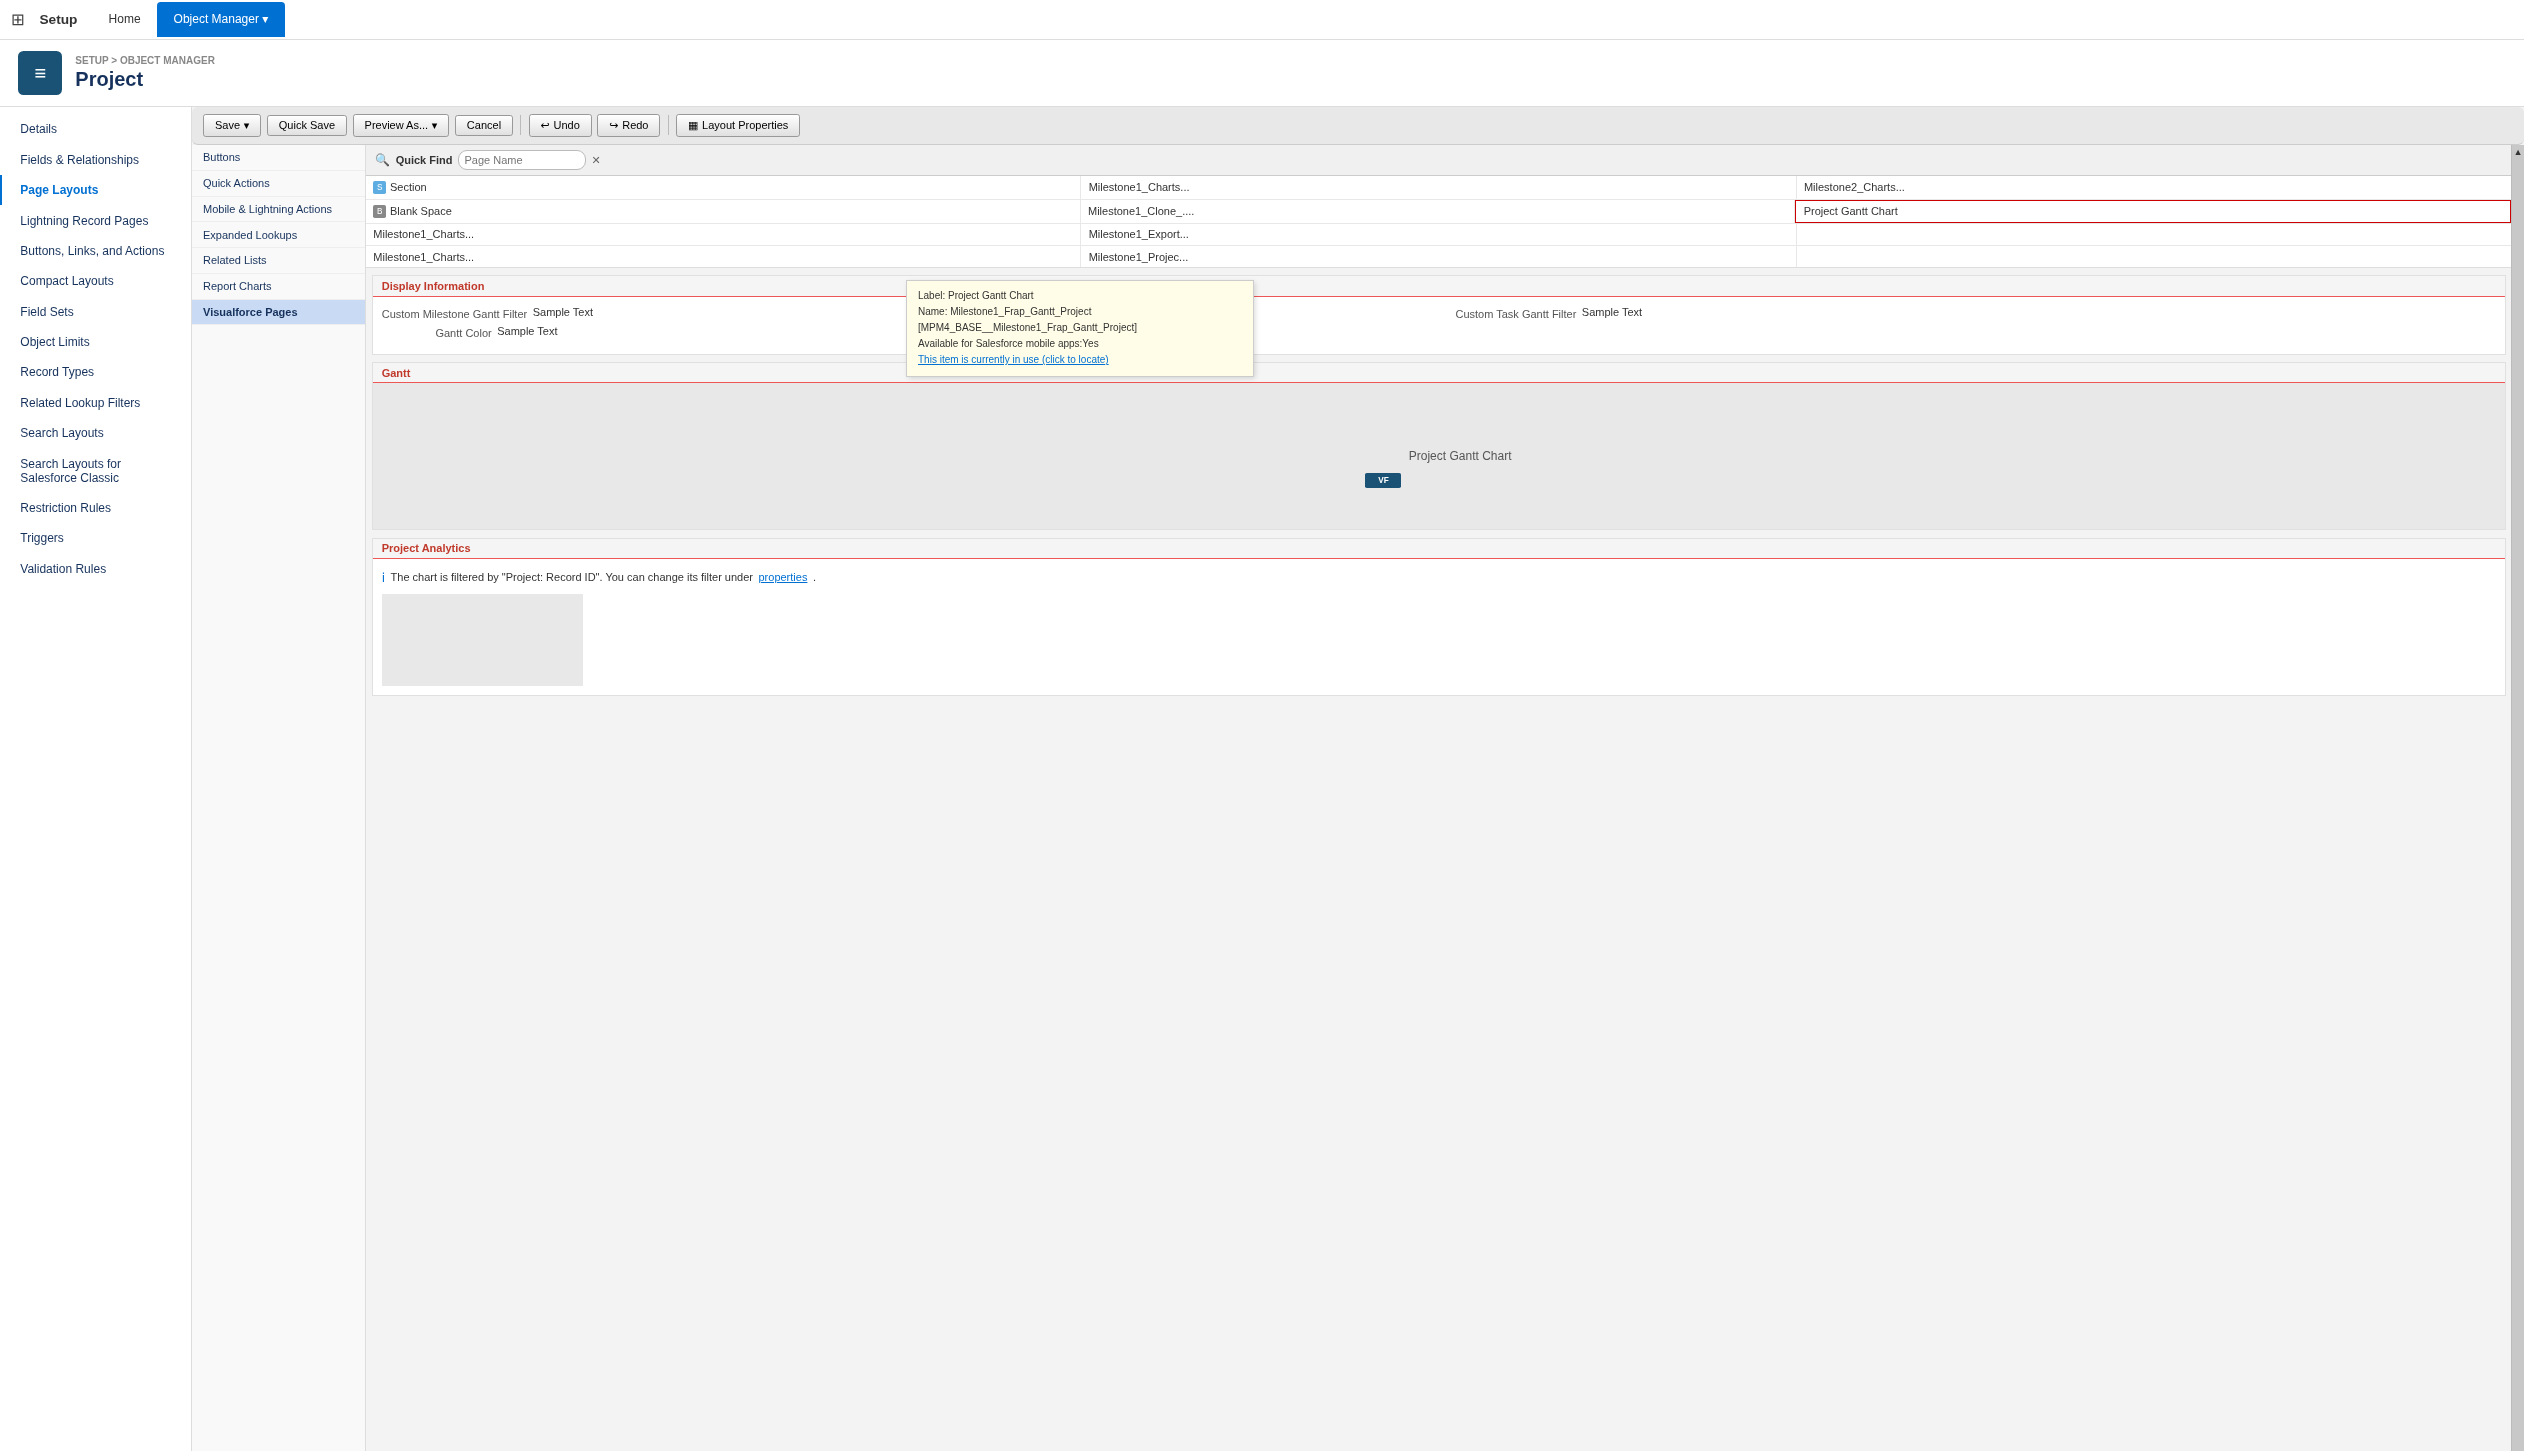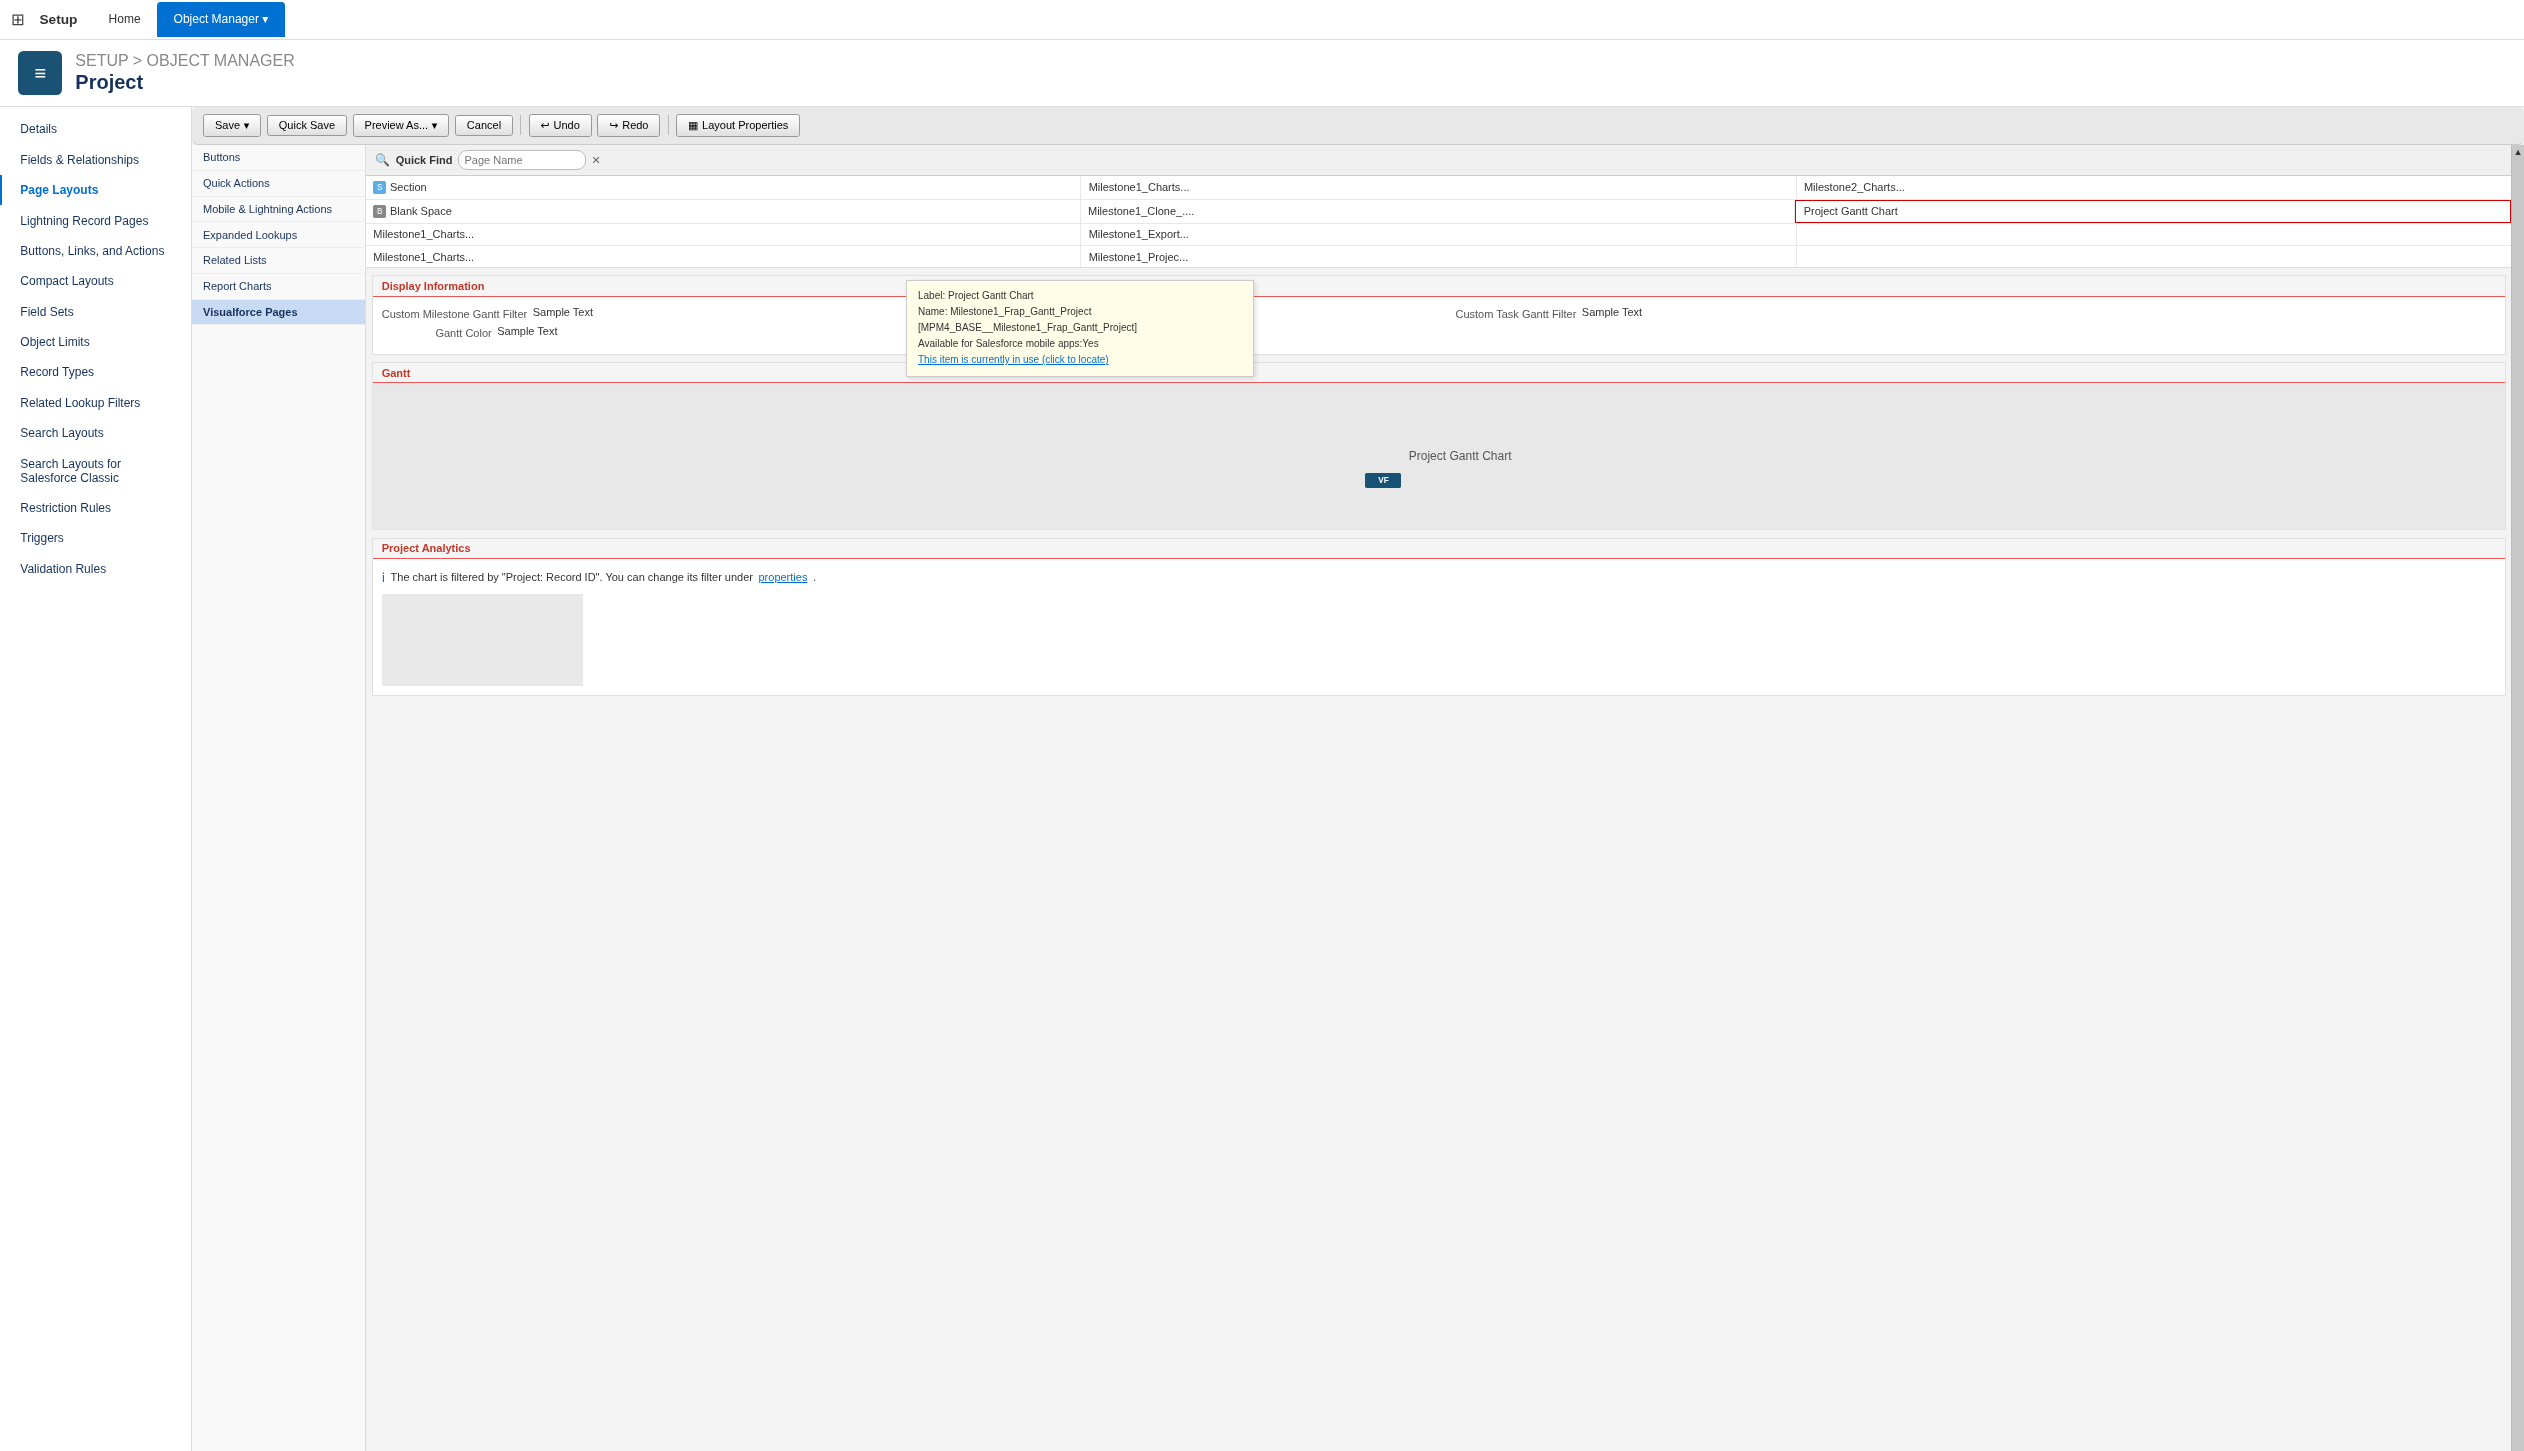--- a/index.html
+++ b/index.html
@@ -20,21 +20,21 @@
     .nav-tab.active { background: #0070d2; color: #fff; border-radius: 3.7px 3.7px 0 0; }
 
     
     .header-band {
       background: #fff; padding: 11px 18.3px; border-bottom: 0.9px solid #ddd; display: flex; align-items: center; gap: 13px;
     }
     .header-icon {
       width: 44px; height: 44px; background: #1a5276; border-radius: 5.5px;
       display: flex; align-items: center; justify-content: center; color: #fff; font-size: 20px;
     }
-    .header-text .breadcrumb { font-size: 16px; color: #0070d2; text-transform: uppercase; margin-bottom: 1.8px; }
+    .header-text .breadcrumb { font-size: 10px; color: #0070d2; text-transform: uppercase; margin-bottom: 1.8px; font-weight: bold; }
     .header-text .breadcrumb span { color: #888; }
     .header-text h1 { font-size: 20px; font-weight: 700; color: #16325c; }
 
     
     .main-layout { display: flex; height: calc(100vh - 95px); overflow: hidden; }
 
     
     .sidebar {
       width: 192px; min-width: 192px; background: #fff; border-right: 0.9px solid #ddd;
       overflow-y: auto; padding: 7.3px 0;

